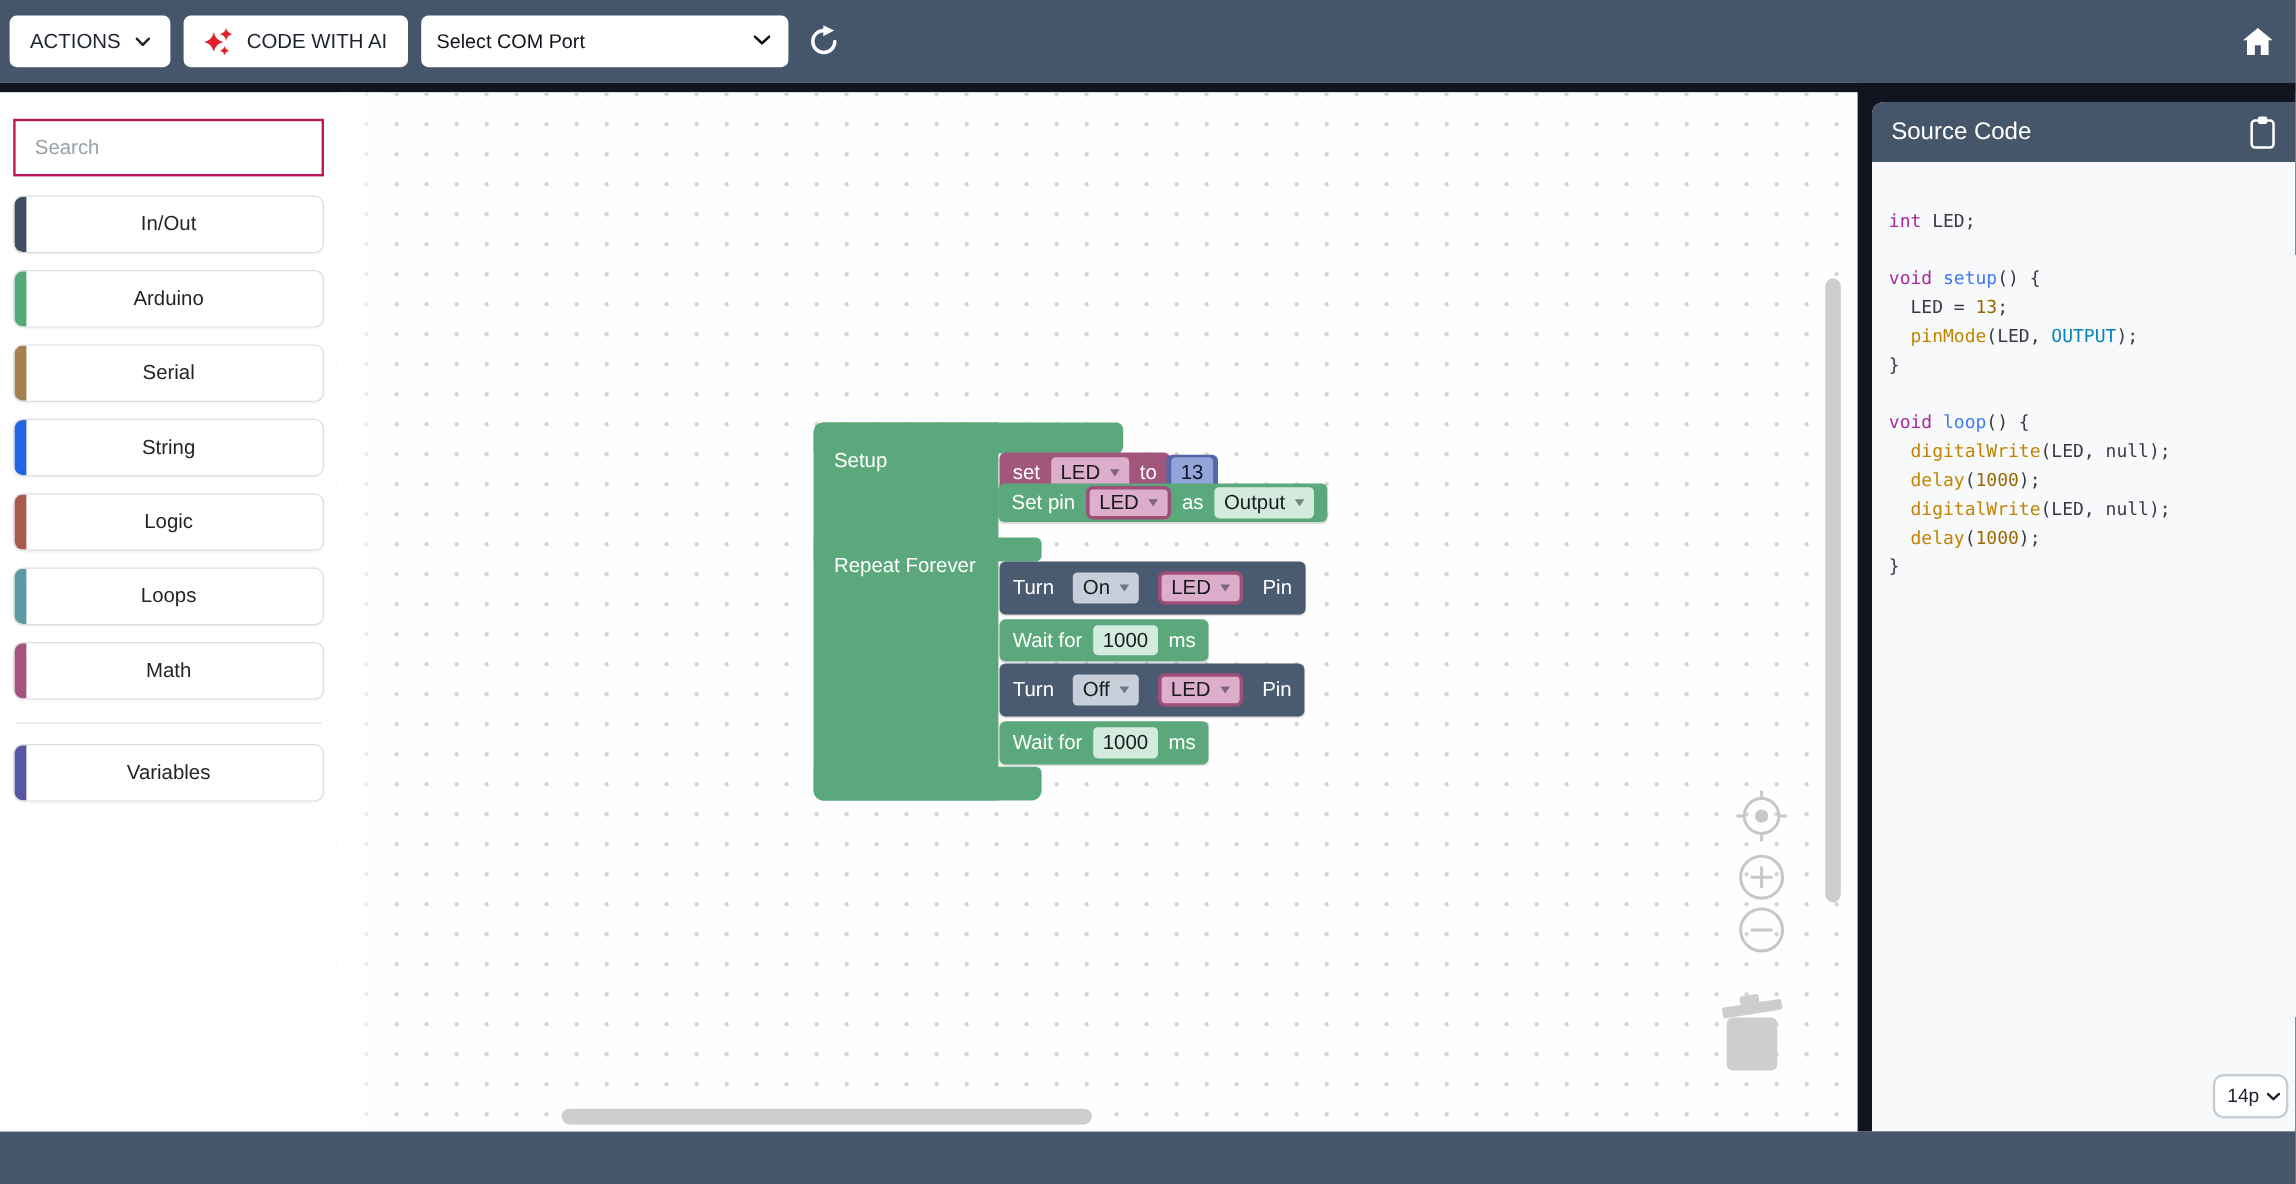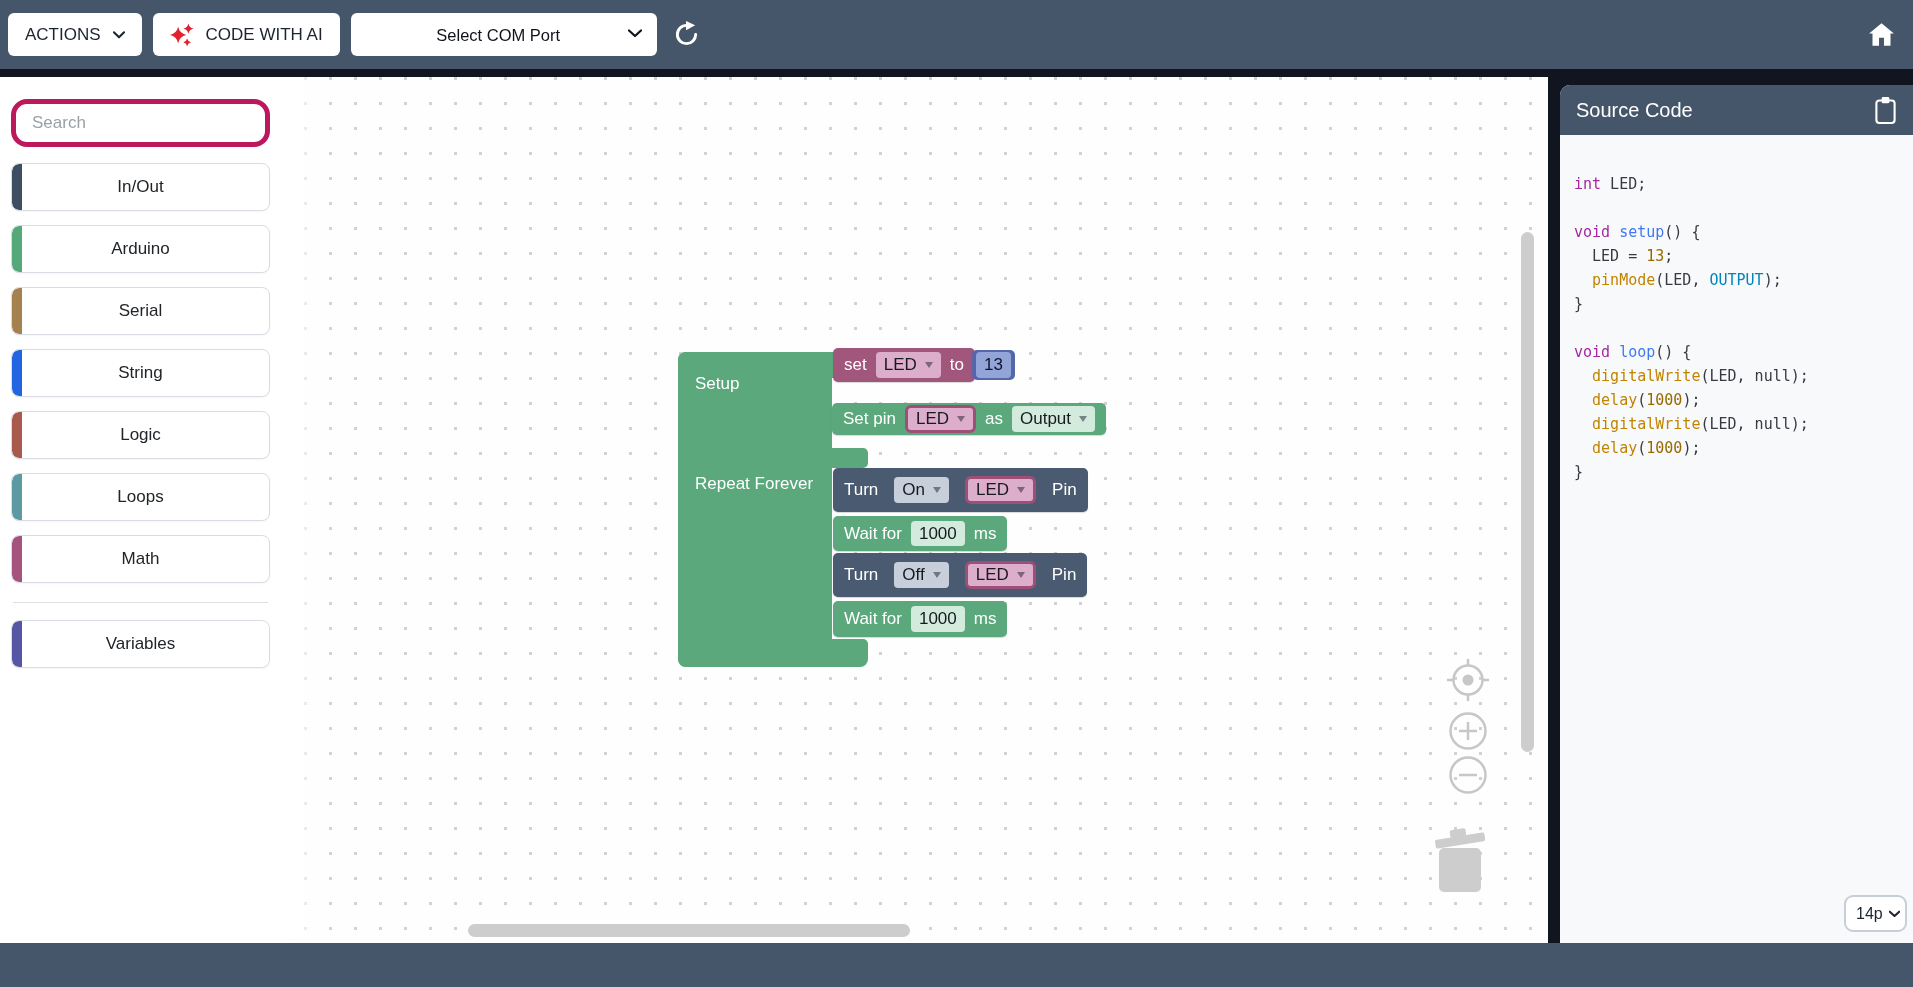--- a/index.html
+++ b/index.html
@@ -5,67 +5,67 @@
   * { margin:0; padding:0; box-sizing:border-box; }
   html,body { width:1913px; height:987px; background:#10151f; font-family:"Liberation Sans",sans-serif; overflow:hidden; }
   .app { position:relative; width:1913px; height:987px; background:#fff; overflow:hidden; }
 
   
   .toolbar { position:absolute; left:0; top:0; right:0; height:69px; background:var(--toolbar-bg); display:flex; align-items:center; padding-left:8px; }
   .tb-btn { display:inline-flex; align-items:center; gap:12px; height:43px; padding:0 17px; background:#fff; border:none; border-radius:6px; font-family:Liberation Sans, sans-serif; font-size:17px; color:#1d2430; cursor:pointer; }
   .tb-btn + .tb-btn, .tb-btn + .sel-wrap { margin-left:11px; }
   .chev { width:12px; height:12px; display:inline-block; flex:0 0 auto; }
   .sel-wrap { position:relative; display:inline-block; }
-  .com-select { appearance:none; -webkit-appearance:none; width:306px; height:43px; background:#fff; border:none; border-radius:6px; padding:0 24px 0 13px; font-family:inherit; font-size:16.5px; color:#10131a; cursor:pointer;text-align:center; }
+  .com-select { appearance:none; -webkit-appearance:none; width:306px; height:43px; background:#fff; border:none; border-radius:6px; padding:0 24px 0 13px; font-family:inherit; font-size:16.5px; color:#10131a; cursor:pointer; }
   .sel-wrap .sel-chev { position:absolute; right:15px; top:16px; pointer-events:none; }
   .icon-btn { background:transparent; border:none; cursor:pointer; display:inline-flex; align-items:center; justify-content:center; padding:4px; }
   .refresh-btn { margin-left:12px; }
   .home-btn { margin-left:auto; margin-right:14px; }
 
   .dark-strip { position:absolute; left:0; top:69px; right:0; height:8px; background:var(--dark-strip); }
 
   
   .sidebar { position:absolute; left:0; top:77px; width:281px; bottom:44px; background:#fff; padding:22px 11px 0 11px; }
-  .search-input { width:100%; height:48px; border:5px solid #be185d; border-radius:16px; padding:0 16px; font-family:inherit; font-size:17px; color:#333; outline:none; background:#fff; }
+  .search-input { width:100%; height:48px; border:2px solid #be185d; border-radius:0; padding:0 16px; font-family:inherit; font-size:17px; color:#333; outline:none; background:#fff; }
   .search-input::placeholder { color:#9aa1a9; }
   .cats { margin-top:16px; }
   .cat { position:relative; height:48px; background:#fff; border:1px solid #d9dde3; border-radius:8px; margin-bottom:14px; display:flex; align-items:center; justify-content:center; font-size:17px; color:#212529; overflow:hidden; cursor:pointer; box-shadow:0 1px 2px rgba(0,0,0,0.04); }
   .cat-bar { position:absolute; left:0; top:0; bottom:0; width:10px; border-radius:7px 0 0 7px; }
   .cat-divider { height:1px; background:#dcdfe4; margin:19px 2px 17px 2px; }
 
   
   .workspace { position:absolute; left:281px; top:77px; width:1267px; bottom:44px; background-color:#fefefe;
     background-image:radial-gradient(circle,#d2d2d2 1.6px,transparent 1.9px); background-size:25px 25px; background-position:12px 14px; overflow:hidden; cursor:grab; }
   .workspace-fade { position:absolute; left:0; top:0; bottom:0; width:52px; background:linear-gradient(to right,#ffffff,rgba(255,255,255,0)); pointer-events:none; }
 
   .gpart { position:absolute; background:var(--block-green); }
   .g-col   { left:397px; top:275px; width:154px; height:315px; border-radius:8px 0 0 8px; }
   .g-top   { left:397px; top:275px; width:258px; height:26px; border-radius:8px 6px 6px 0; }
   .g-mid   { left:397px; top:371px; width:190px; height:20px; border-radius:0 5px 5px 0; }
   .g-bot   { left:397px; top:562px; width:190px; height:28px; border-radius:0 5px 8px 8px; }
   .blk-label { position:absolute; color:#fff; font-size:17px; white-space:nowrap; }
   .lbl-setup  { left:414px; top:297px; }
-  .lbl-repeat { left:414px; top:397px; }
+  .lbl-repeat { left:414px; top:385px; }
 
   .brow { position:absolute; display:flex; align-items:center; color:#fff; font-size:17px; }
   .blk { display:flex; align-items:center; gap:9px; height:100%; padding:0 11px; border-radius:5px; box-shadow:0 1px 1px rgba(0,0,0,0.15); }
   .blk-green  { background:var(--block-green); }
   .blk-maroon { background:var(--block-maroon); }
   .blk-dark   { background:var(--block-dark-slate);gap:16px; }
   .blk-indigo { background:var(--block-indigo); height:30px; padding:0 4px; margin-left:-3px; border-radius:5px; display:flex; align-items:center; }
 
   .fld { display:inline-flex; align-items:center; border-radius:4px; padding:2px 8px; color:#171a20; line-height:1.25; cursor:pointer; }
   .fld-pink  { background:var(--field-pink); }
   .fld-gray  { background:var(--field-gray); }
   .fld-mint  { background:var(--field-mint); }
   .fld-lindigo { background:var(--field-light-indigo); color:#10142a; cursor:text; }
   .vblk { display:inline-flex; align-items:center; background:var(--field-pink); border:3px solid #9e4f78; border-radius:6px; padding:1px 8px; color:#171a20; cursor:pointer; }
   .car { width:0; height:0; border-left:4.5px solid transparent; border-right:4.5px solid transparent; border-top:6px solid rgba(30,30,45,0.5); margin-left:8px; }
 
-  .row-set     { left:552px; top:271px; height:34px; }
+  .row-set     { left:552px; top:300px; height:34px; }
   .row-setpin  { left:551px; top:326px; height:32px; }
   .row-turnon  { left:552px; top:391px; height:44px; }
   .row-wait1   { left:552px; top:439px; height:35px; }
   .row-turnoff { left:552px; top:476px; height:44px; }
   .row-wait2   { left:552px; top:524px; height:36px; }
 
   
   .ws-ctl { position:absolute; cursor:pointer; }
   .ctl-target { left:1165px; top:581px; }
   .ctl-zoomin { left:1167px; top:634px; }

